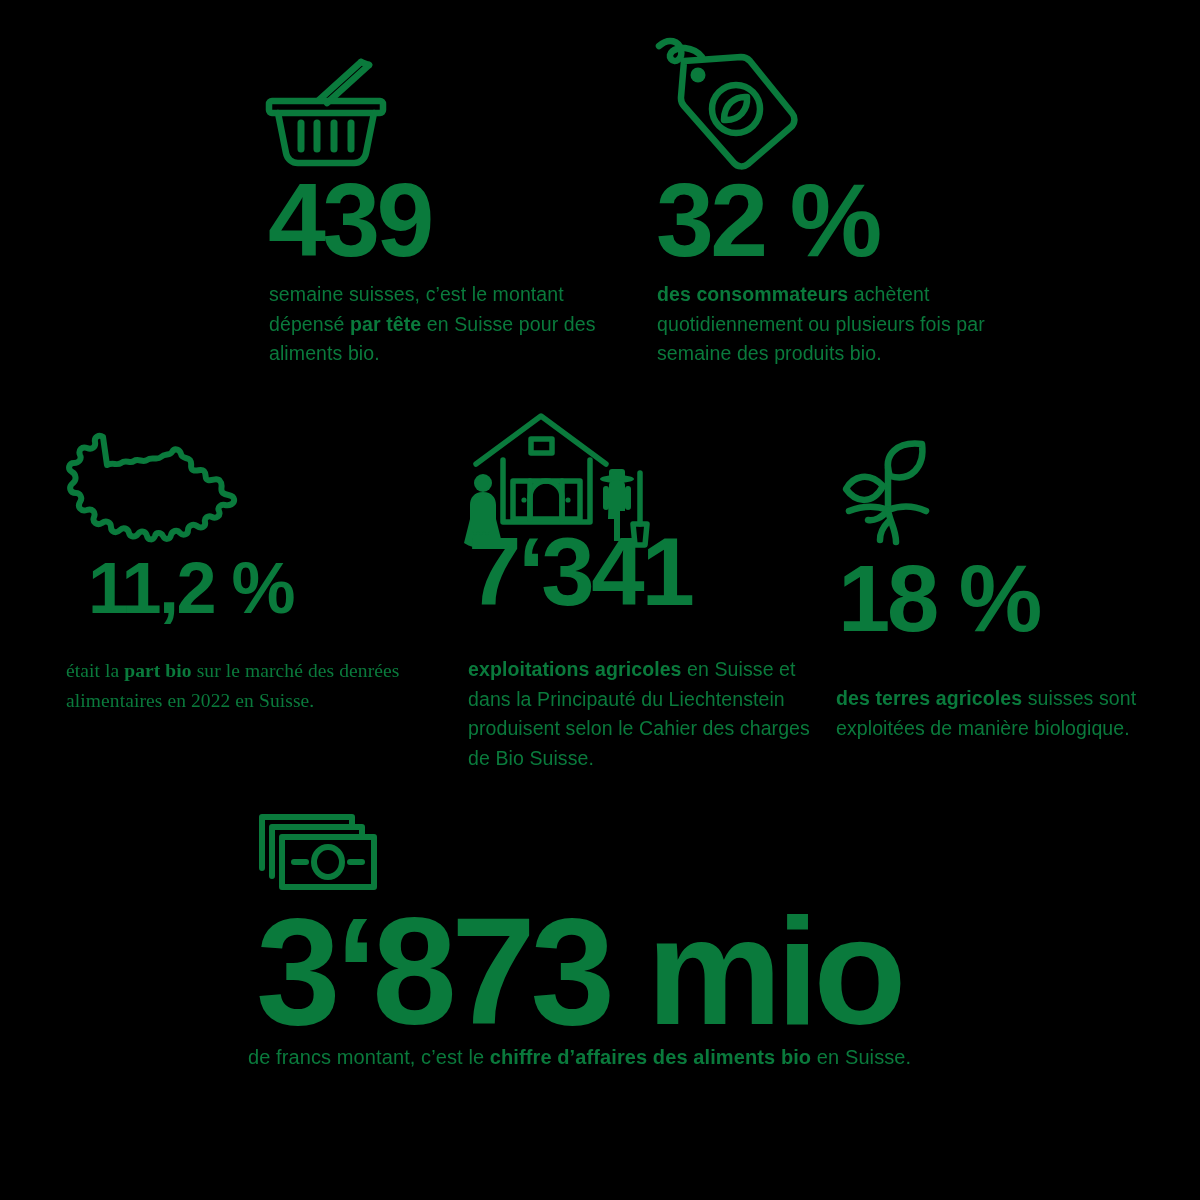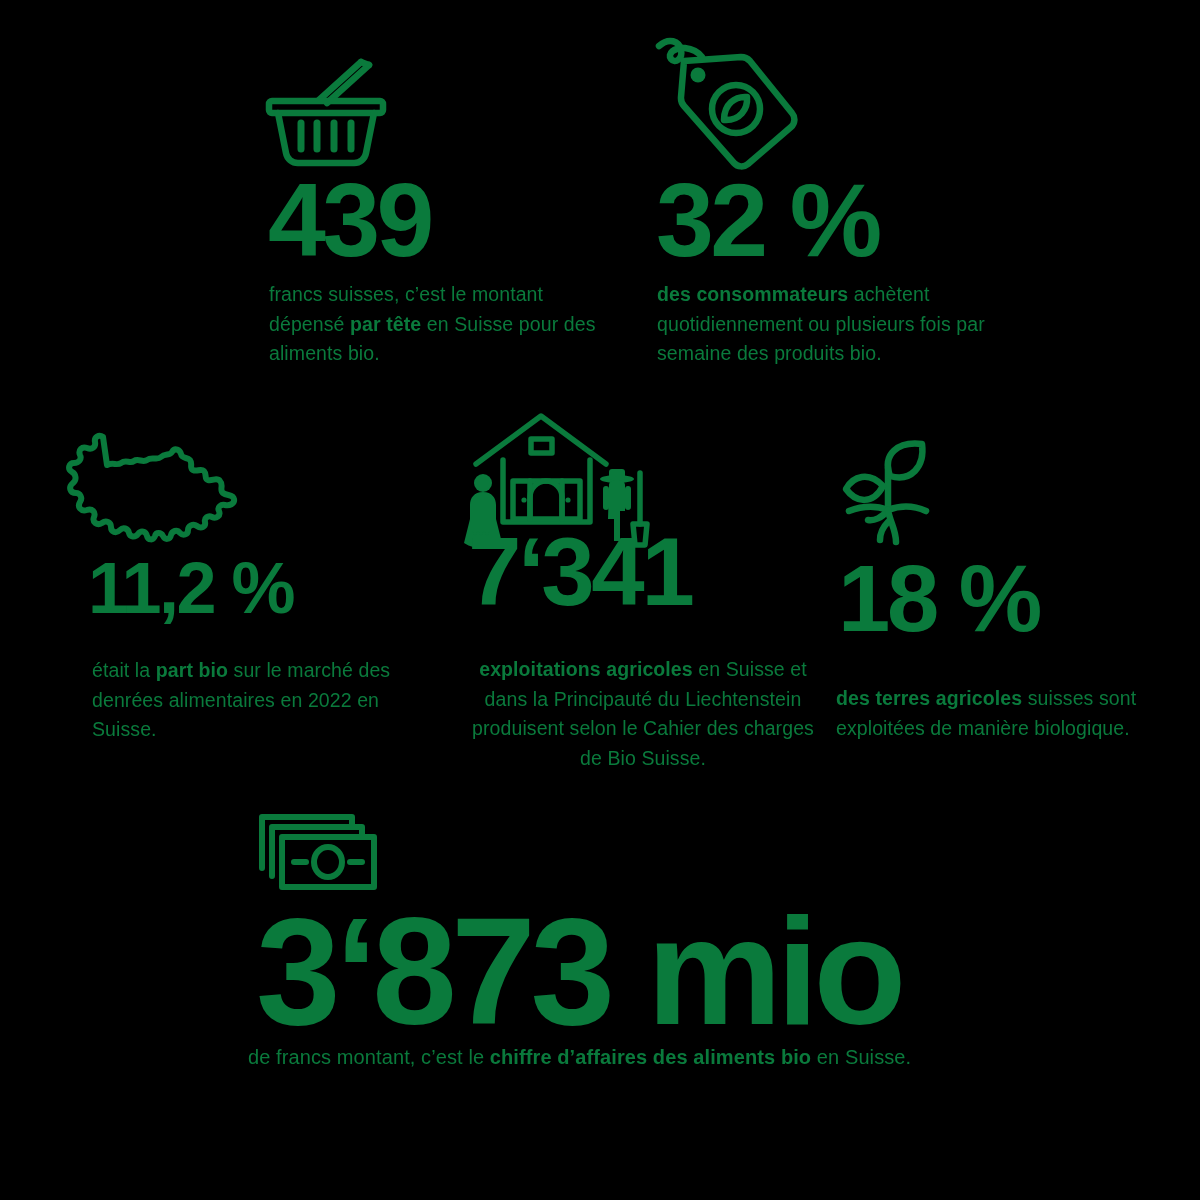--- a/index.html
+++ b/index.html
@@ -51,26 +51,26 @@
   #cap-439 { left: 249px; top: 280px; width: 340px; }
 
   
   #block-tag .icon-wrap { left: 631px; top: 33px; }
   #num-54 { left: 636px; top: 168px; font-size: 104px; }
   #cap-54 { left: 637px; top: 280px; width: 330px; }
 
   
   #block-map .icon-wrap { left: 58px; top: 443px; }
   #num-112 { left: 68px; top: 552px; font-size: 72px; }
-  #cap-112 { left: 72px; top: 656px; width: 335px; }
+  #cap-112 { left: 46px; top: 656px; width: 335px; font-family: Liberation Serif, serif; }
 
   
   #block-farm .icon-wrap { left: 443px; top: 412px; }
   #num-7341 { left: 448px; top: 524px; font-size: 96px; }
-  #cap-7341 { left: 448px; top: 655px; width: 350px; text-align: center; }
+  #cap-7341 { left: 448px; top: 655px; width: 350px; }
 
   
   #block-sprout .icon-wrap { left: 818px; top: 438px; }
   #num-18 { left: 818px; top: 552px; font-size: 94px; }
   #cap-18 { left: 816px; top: 684px; width: 360px; }
 
   
   #block-money .icon-wrap { left: 233px; top: 812px; }
   #num-3873 { left: 236px; top: 895px; font-size: 152px; }
   #cap-3873 { left: 228px; top: 1042px; width: 740px; font-size: 20px; }
@@ -88,21 +88,21 @@
         <path d="M100 6 L108 9"></path>
         <rect x="8" y="45" width="114" height="12" rx="3"></rect>
         <path d="M17 57 L25 97 a12 12 0 0 0 12 10 h56 a12 12 0 0 0 12 -10 L113 57"></path>
         <path d="M40 67 L40 93" stroke-width="7"></path>
         <path d="M56 67 L56 93" stroke-width="7"></path>
         <path d="M73 67 L73 93" stroke-width="7"></path>
         <path d="M90 67 L90 93" stroke-width="7"></path>
       </svg>
     </div>
     <div class="bignum" id="num-439">439</div>
-    <div class="caption" id="cap-439"><span>francs suisses, c’est le montant dépensé </span><b>par tête</b><span> en Suisse pour des aliments bio.</span></div>
+    <div class="caption" id="cap-439"><span>semaine suisses, c’est le montant dépensé </span><b>par tête</b><span> en Suisse pour des aliments bio.</span></div>
   </div>
 
   <div class="stat" id="block-tag">
     <div class="icon-wrap">
       <svg width="155" height="142" viewBox="0 0 155 142" fill="none" stroke="#0a7a3c" stroke-width="6.5" stroke-linecap="round" stroke-linejoin="round">
         <path d="M8 13 c10 -9 20 -5 22 4 c2 9 -6 14 -10 9 c-4 -5 3 -12 14 -11 c9 1 14 5 17 9"></path>
         <path d="M33 28 L90 24 a12 12 0 0 1 9 4 L141 80 a10 10 0 0 1 -1 14 L97 131 a10 10 0 0 1 -14 -1 L33 73 a12 12 0 0 1 -3 -9 Z"></path>
         <circle cx="47" cy="42" r="7.5" fill="#0a7a3c" stroke="none"></circle>
         <circle cx="85" cy="76" r="24"></circle>
         <path d="M73 87 c0 -16 11 -24 23 -23 c1 12 -7 24 -23 23 Z"></path>

